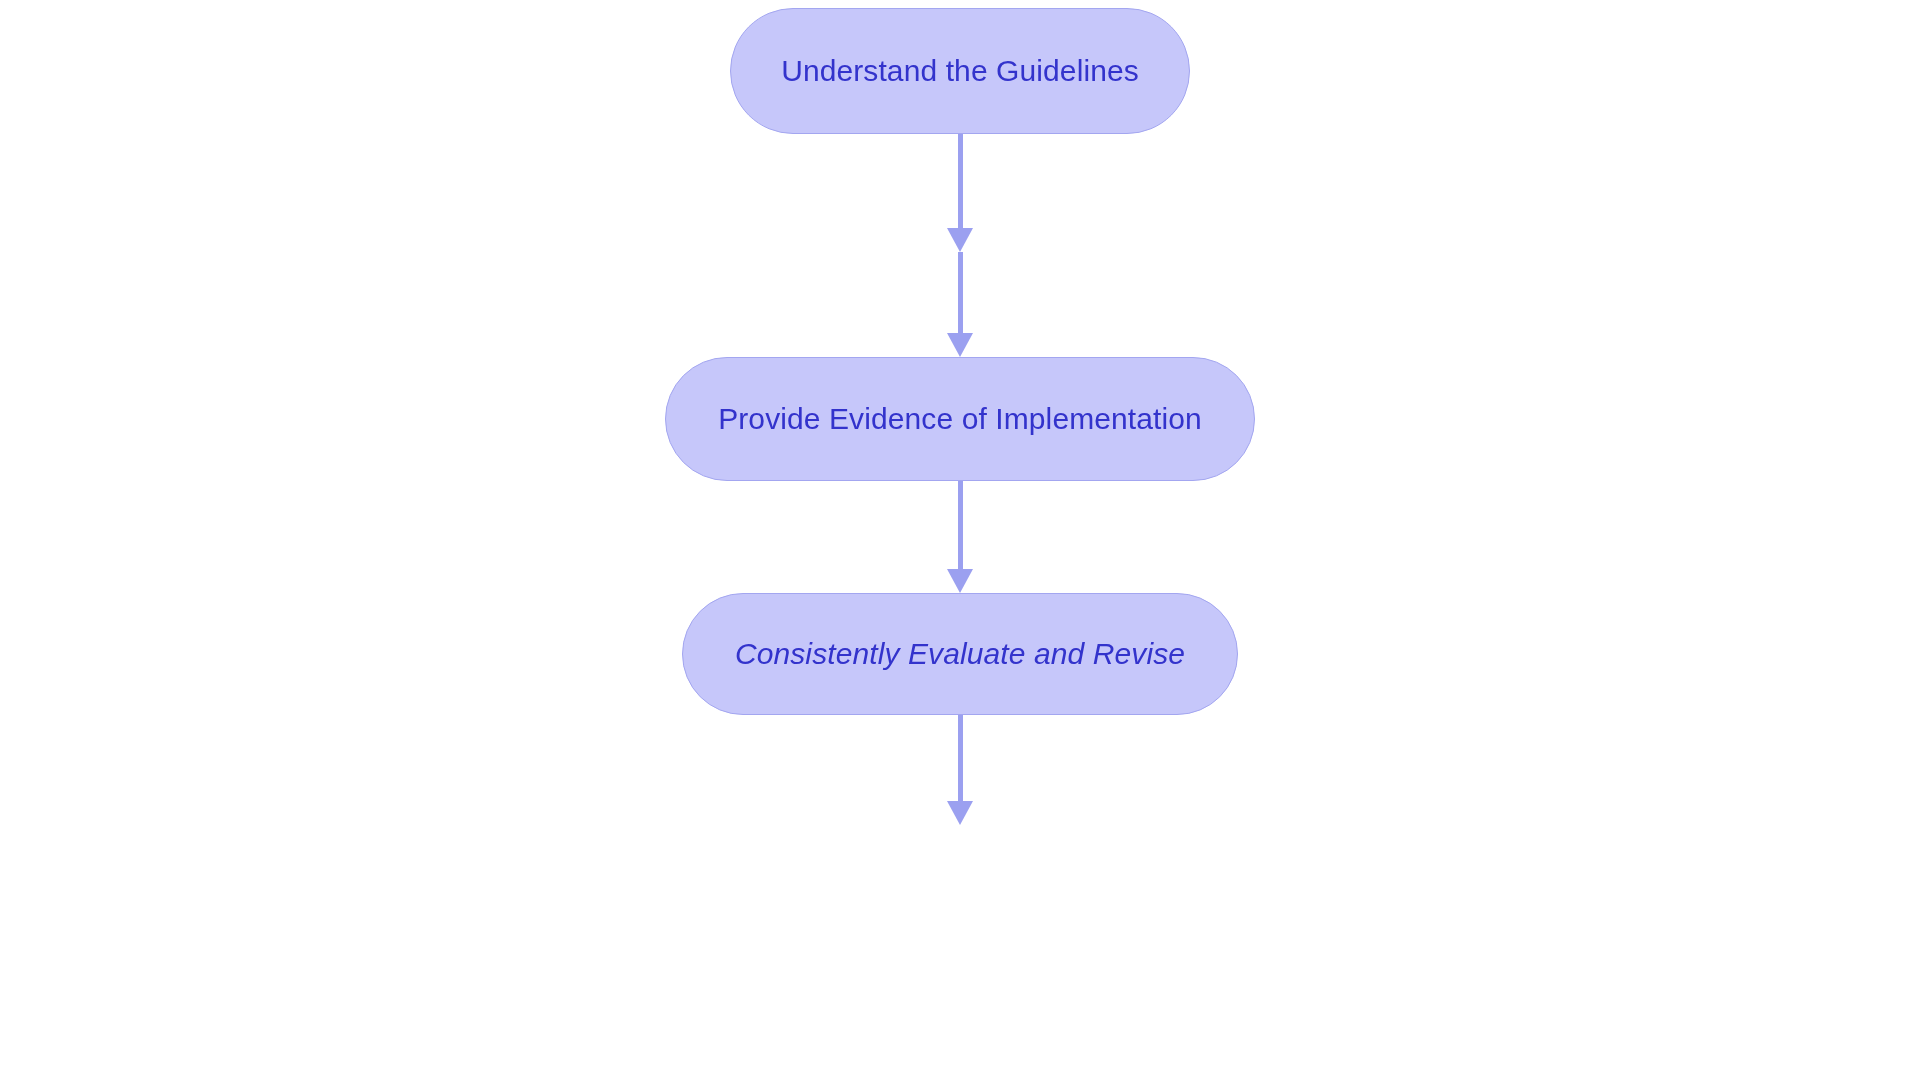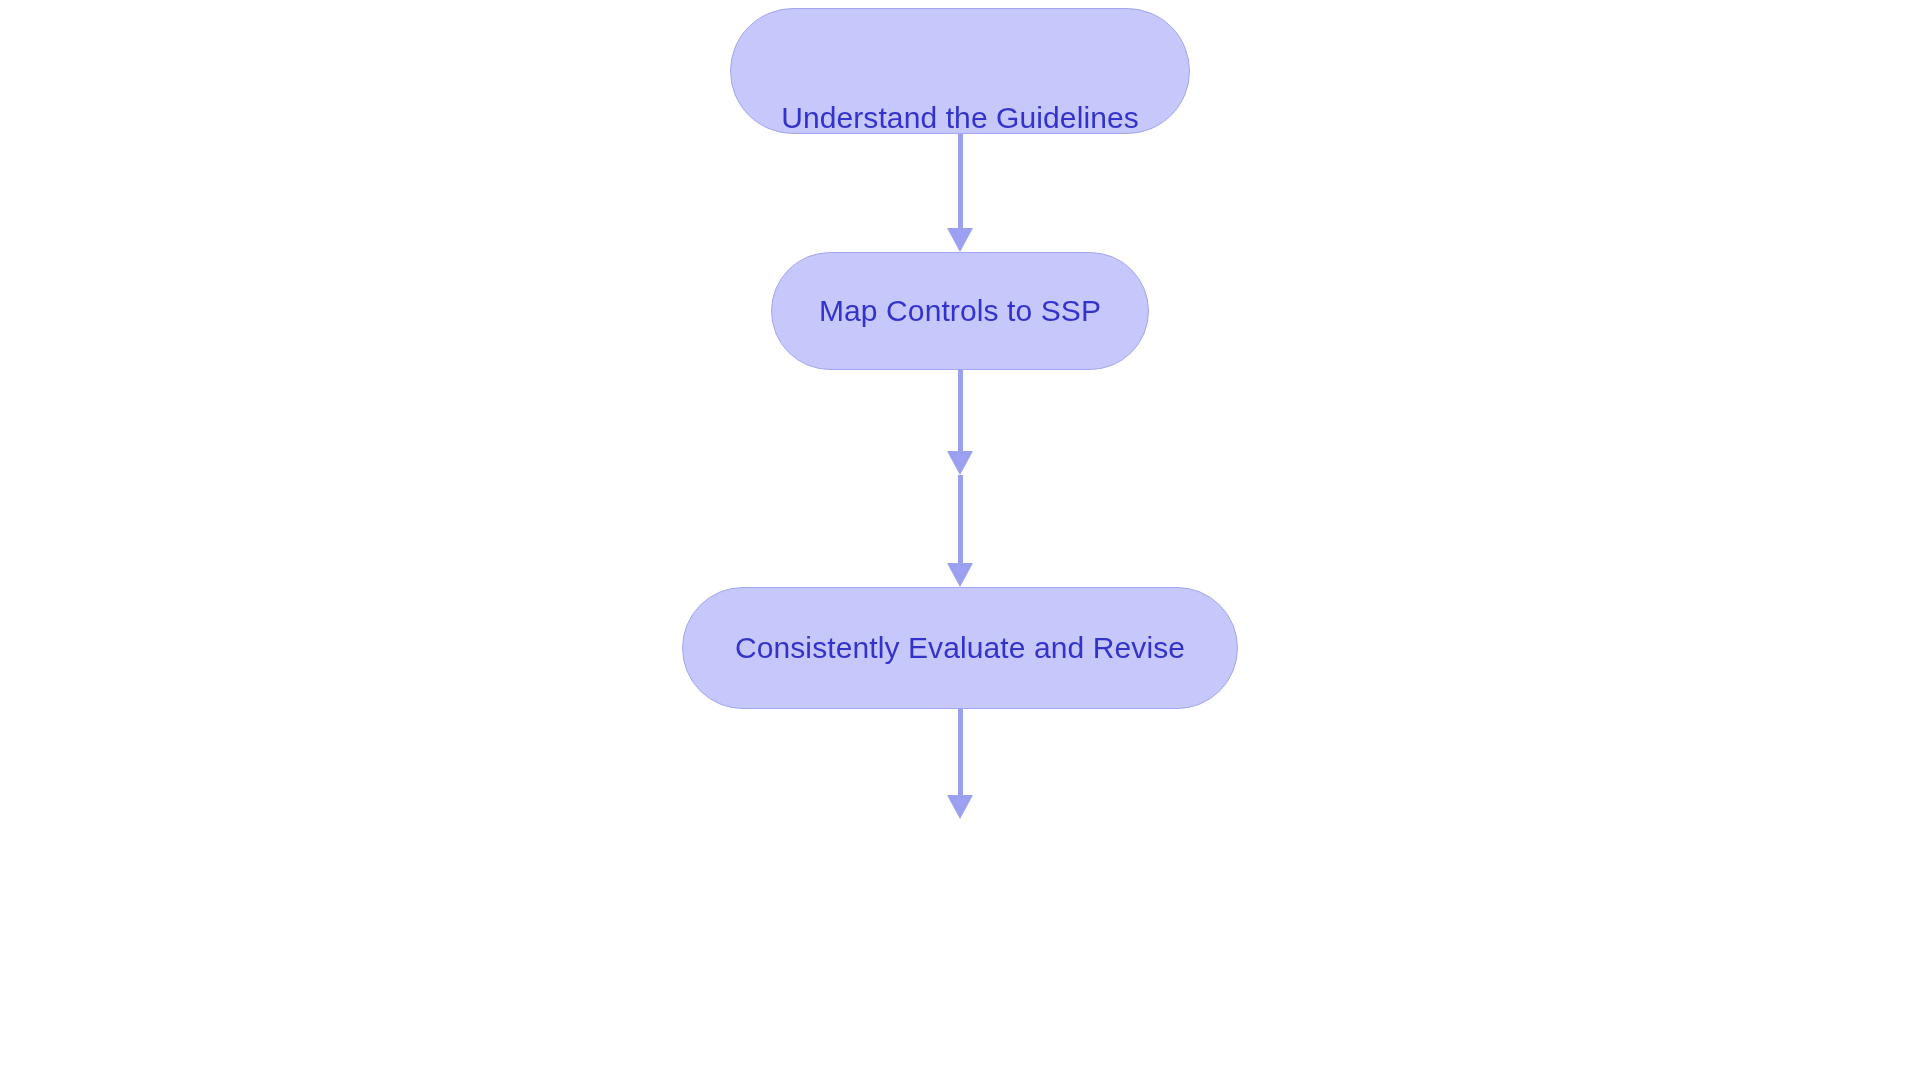--- a/index.html
+++ b/index.html
@@ -50,24 +50,24 @@
   }
 
   .node-label {
     color: #3333cc;
     font-size: 30px;
     line-height: 1;
     white-space: nowrap;
   }
 
   
-  .node-1 { width: 460px; height: 126px; align-items: flex-end; }
+  .node-1 { width: 460px; height: 126px; }
   .node-2 { width: 378px; height: 118px; }
   .node-3 { width: 590px; height: 124px; }
-  .node-4 { width: 556px; height: 122px; }
+  .node-4 { width: 556px; height: 122px; font-style: italic; }
   .node-5 { width: 232px; height: 128px; }
 
   .connector {
     position: relative;
     width: 30px;
     display: flex;
     flex-direction: column;
     align-items: center;
     justify-content: flex-start;
   }
@@ -103,29 +103,29 @@
 
     <div class="node node-1">
       <span class="node-label">Understand the Guidelines</span>
     </div>
 
     <div class="connector gap-1">
       <div class="stem"></div>
       <div class="head"></div>
     </div>
 
-    <div class="node node-2">
-      <span class="node-label">Map Controls to SSP</span>
-    </div>
 
     <div class="connector gap-2">
       <div class="stem"></div>
       <div class="head"></div>
     </div>
 
+    <div class="node node-3">
+      <span class="node-label">Provide Evidence of Implementation</span>
+    </div>
 
     <div class="connector gap-3">
       <div class="stem"></div>
       <div class="head"></div>
     </div>
 
     <div class="node node-4">
       <span class="node-label">Consistently Evaluate and Revise</span>
     </div>
 

